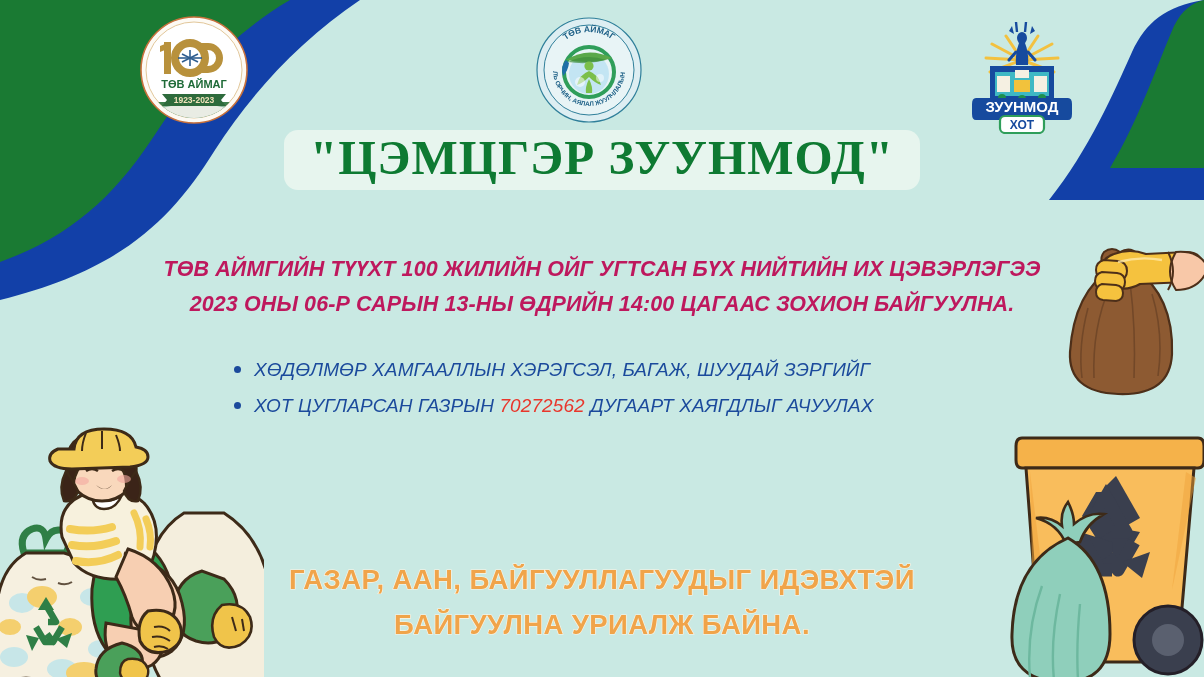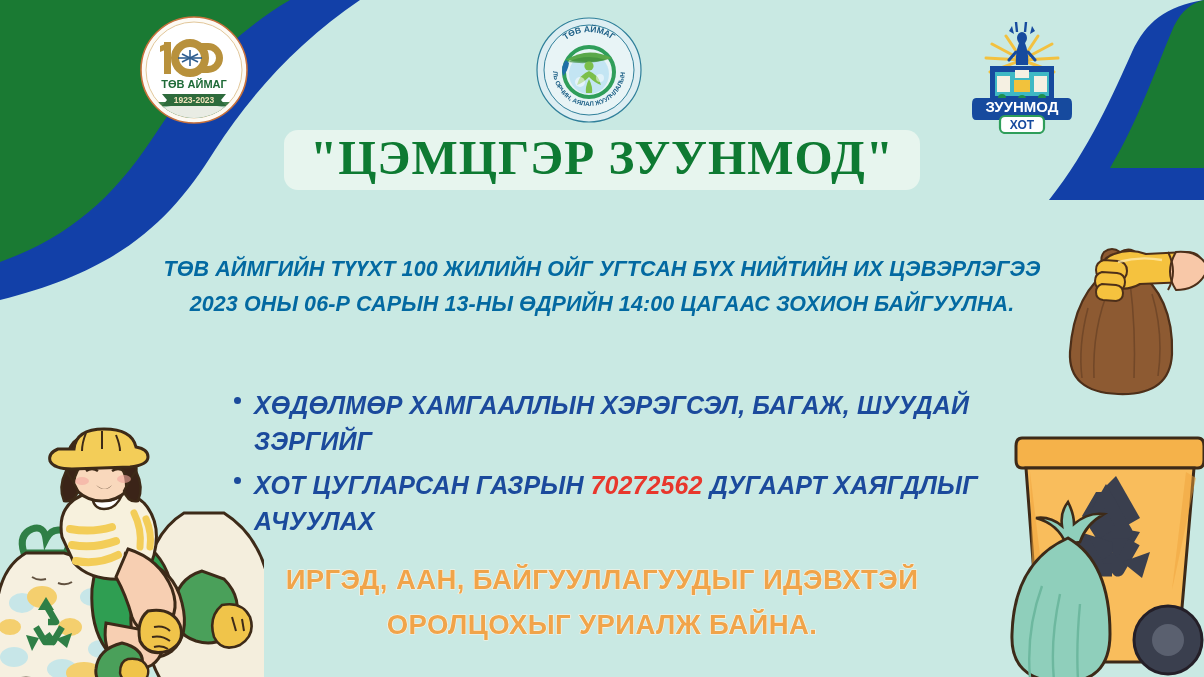--- a/index.html
+++ b/index.html
@@ -46,29 +46,29 @@
     color:#f0a44a;
     -webkit-text-stroke:1.1px #fdf3e2;
     paint-order:stroke fill;
     white-space:nowrap;
   }
 
   
   #intro{
     position:absolute;left:0;right:0;top:252px;text-align:center;
     font-weight:bold;font-style:italic;font-size:21.5px;
-    color:#0369a1;line-height:1.62;letter-spacing:.1px;
+    color:#be185d;line-height:1.62;letter-spacing:.1px;
   }
   #intro div{white-space:nowrap;}
 
   
   #bullets{
     position:absolute;left:232px;top:357px;width:770px;
-    font-weight:bold;font-style:italic;font-size:25px;
-    color:#1b4a9c;line-height:1.42;letter-spacing:.1px;margin-top:31px;
+    font-weight:normal;font-style:italic;font-size:19px;
+    color:#1b4a9c;line-height:1.42;letter-spacing:.1px;
   }
   #bullets .li{
     position:relative;padding-left:22px;margin-bottom:9px;
   }
   #bullets .li .dot{
     position:absolute;left:2px;top:9px;width:7px;height:7px;
     border-radius:50%;background:#1b4a9c;
   }
   #bullets .li .ln{display:block;}
   .phone{color:#e8372c;}
@@ -224,22 +224,22 @@
 
 
     <div class="li">
       <span class="dot"></span>
       <span class="ln"><span>ХОТ ЦУГЛАРСАН ГАЗРЫН </span><span class="phone">70272562</span><span> ДУГААРТ ХАЯГДЛЫГ АЧУУЛАХ</span></span>
     </div>
 
   </div>
 
   <div id="cta">
-    <div>ИРГЭД, ААН, БАЙГУУЛЛАГУУДЫГ ИДЭВХТЭЙ</div>
-    <div>ОРОЛЦОХЫГ УРИАЛЖ БАЙНА.</div>
+    <div>ГАЗАР, ААН, БАЙГУУЛЛАГУУДЫГ ИДЭВХТЭЙ</div>
+    <div>БАЙГУУЛНА УРИАЛЖ БАЙНА.</div>
   </div>
 
   <svg id="illus-hand-bag" class="illus" viewBox="0 0 190 210">
     <path d="M88,62 q-8,-10 -2,-18 q8,-6 16,0 q10,-6 18,2 q4,8 -4,16 z" fill="#8d5a32" stroke="#4d2f19" stroke-width="2"></path>
     <path d="M94,60 q-38,24 -42,84 q-2,40 48,42 q52,2 54,-40 q2,-58 -38,-86 z" fill="#8d5a32" stroke="#4d2f19" stroke-width="2.2"></path>
     <g stroke="#6e4527" stroke-width="1.6" fill="none" opacity="0.85">
       <path d="M92,78 q-18,42 -16,92"></path>
       <path d="M112,74 q6,48 4,96"></path>
       <path d="M134,86 q12,40 6,82"></path>
       <path d="M70,100 q-10,38 -6,70"></path>

